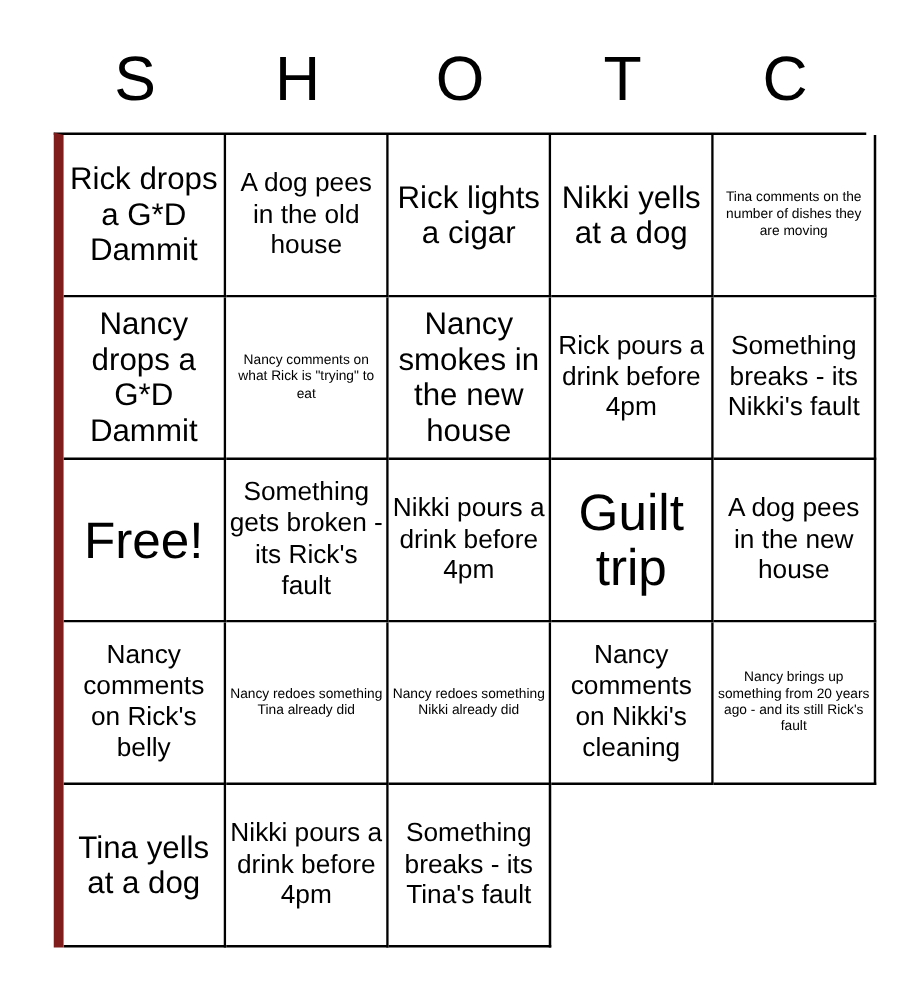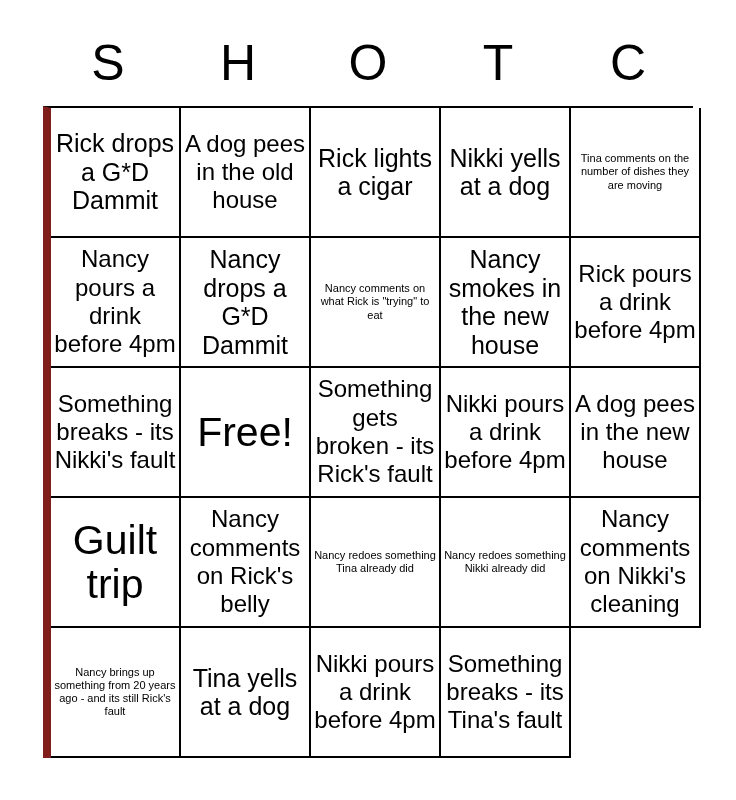--- a/index.html
+++ b/index.html
@@ -62,21 +62,21 @@
   }
   .cell span {
     display: block;
     width: 100%;
     word-wrap: break-word;
   }
 
   
   .t-xl  { font-size: 41px; line-height: 1.08; }
   .t-lg  { font-size: 25px; line-height: 1.14; }
-  .t-md  { font-size: 24px; line-height: 1.18; }
+  .t-md  { font-size: 21px; line-height: 1.18; }
   .t-xs  { font-size: 11px; line-height: 1.2;  }
 </style>
 </head>
 <body>
 
 <div id="card">
 
   <div id="bingo-header">
     <div class="header-letter">S</div>
     <div class="header-letter">H</div>
@@ -95,23 +95,20 @@
       <div class="cell">
         <span class="t-lg">Rick lights a cigar</span>
       </div>
       <div class="cell">
         <span class="t-lg">Nikki yells at a dog</span>
       </div>
       <div class="cell">
         <span class="t-xs">Tina comments on the number of dishes they are moving</span>
       </div>
       <div class="cell">
-        <span class="t-md">Nancy pours a drink before 4pm</span>
-      </div>
-      <div class="cell">
         <span class="t-lg">Nancy drops a G*D Dammit</span>
       </div>
       <div class="cell">
         <span class="t-xs">Nancy comments on what Rick is "trying" to eat</span>
       </div>
       <div class="cell">
         <span class="t-lg">Nancy smokes in the new house</span>
       </div>
       <div class="cell">
         <span class="t-md">Rick pours a drink before 4pm</span>
@@ -122,24 +119,24 @@
       <div class="cell">
         <span class="t-xl">Free!</span>
       </div>
       <div class="cell">
         <span class="t-md">Something gets broken - its Rick's fault</span>
       </div>
       <div class="cell">
         <span class="t-md">Nikki pours a drink before 4pm</span>
       </div>
       <div class="cell">
-        <span class="t-md">A dog pees in the new house</span>
+        <span class="t-xl">Guilt trip</span>
       </div>
       <div class="cell">
-        <span class="t-xl">Guilt trip</span>
+        <span class="t-md">A dog pees in the new house</span>
       </div>
       <div class="cell">
         <span class="t-md">Nancy comments on Rick's belly</span>
       </div>
       <div class="cell">
         <span class="t-xs">Nancy redoes something Tina already did</span>
       </div>
       <div class="cell">
         <span class="t-xs">Nancy redoes something Nikki already did</span>
       </div>

